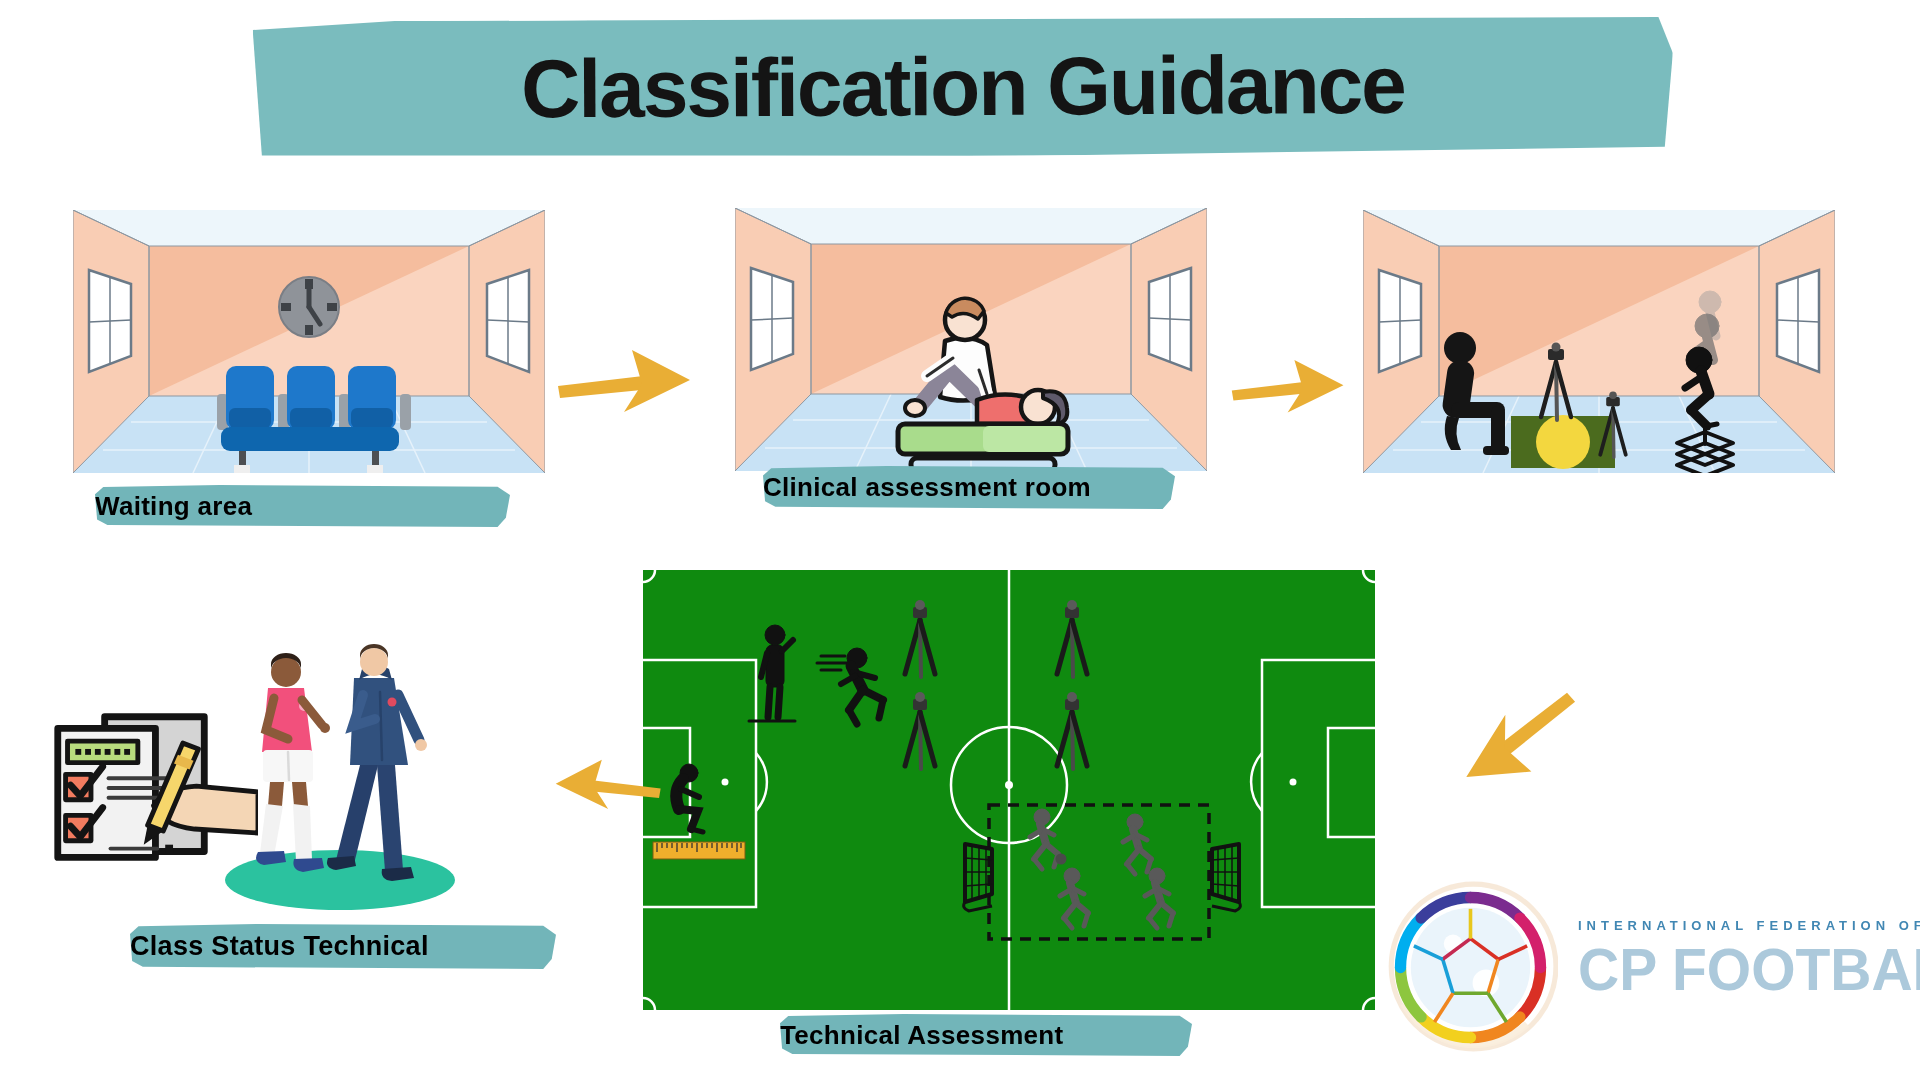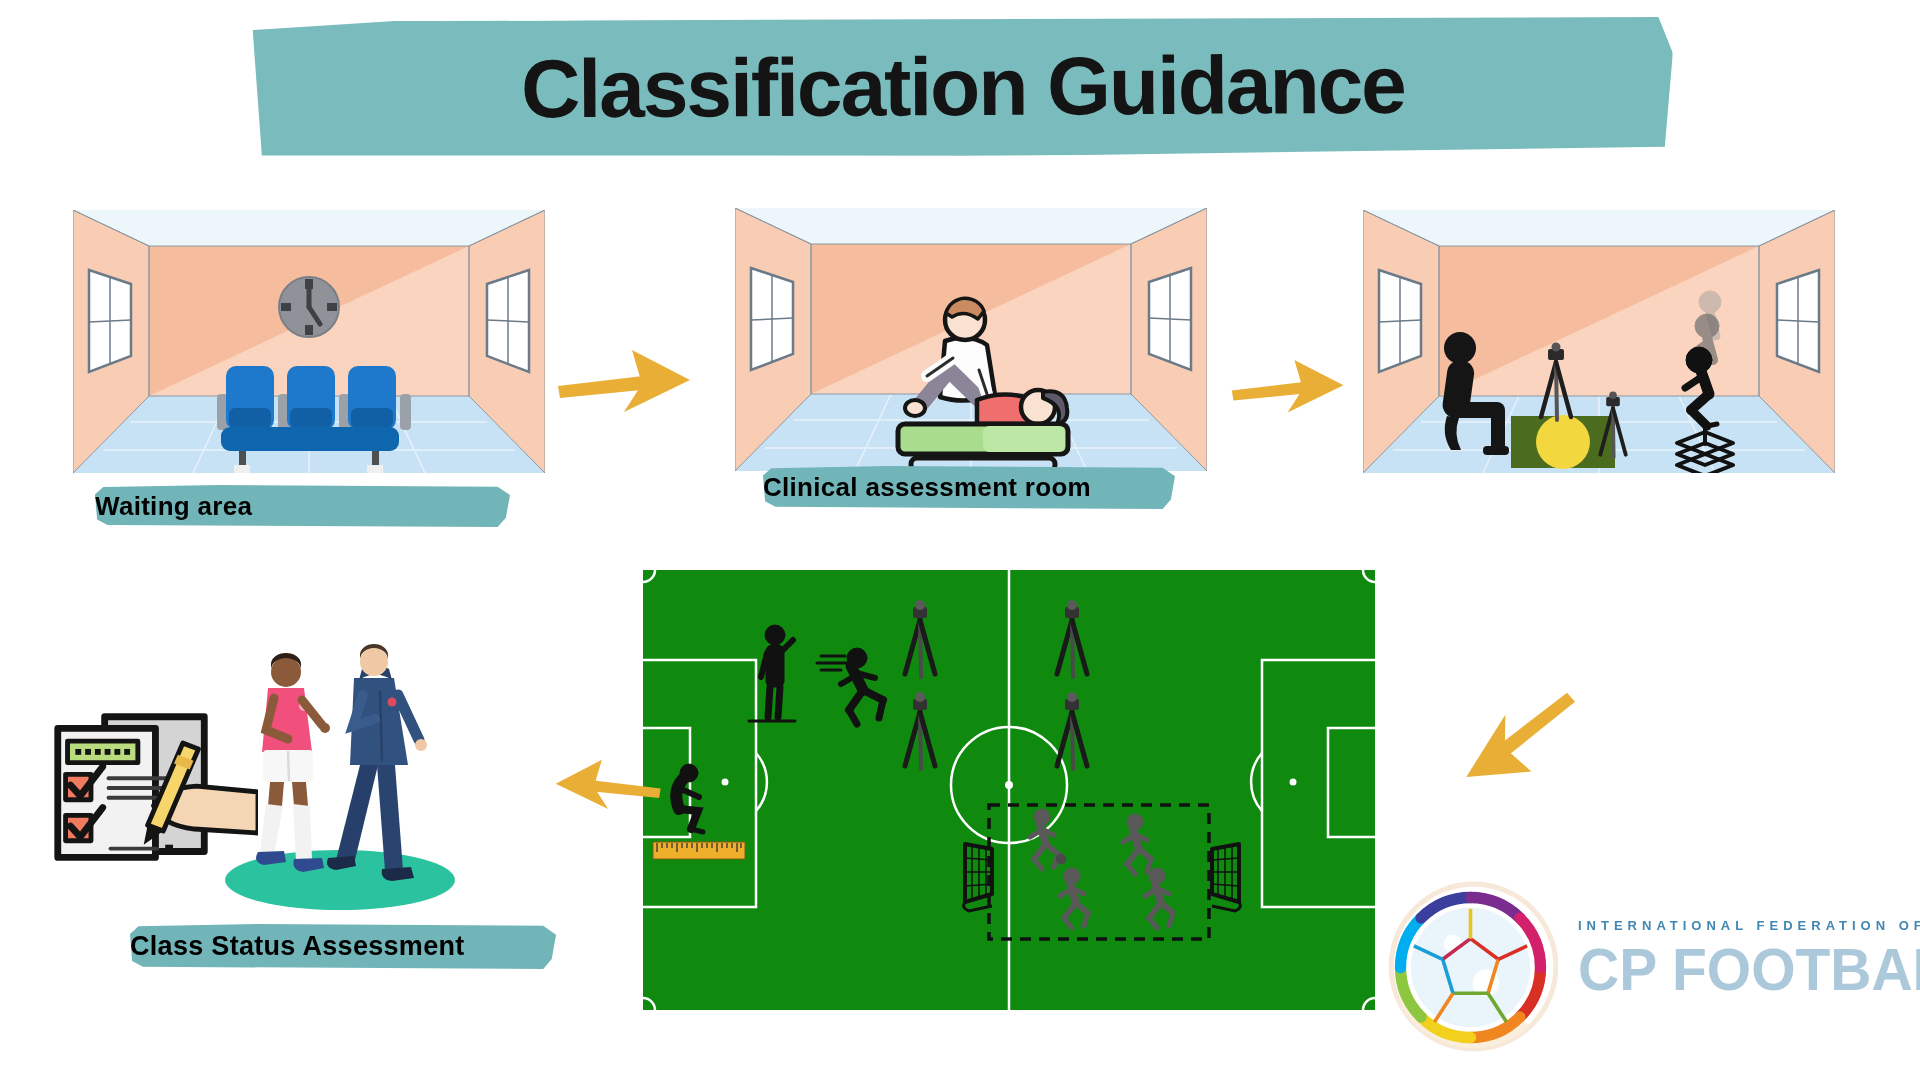--- a/index.html
+++ b/index.html
@@ -399,20 +399,23 @@
       <circle cx="0" cy="0" r="8"></circle>
         <line x1="-2" y1="7" x2="4" y2="27" stroke-width="8"></line>
       <line x1="0" y1="12" x2="12" y2="18" stroke-width="5"></line>
         <line x1="-2" y1="14" x2="-12" y2="20" stroke-width="5"></line>
       <line x1="4" y1="27" x2="16" y2="37" stroke-width="6"></line>
         <line x1="16" y1="37" x2="12" y2="50" stroke-width="5"></line>
       <line x1="4" y1="27" x2="-8" y2="42" stroke-width="6"></line>
         <line x1="-8" y1="42" x2="0" y2="52" stroke-width="5"></line>
     </g>
   </svg>
+  <div class="abs band" style="left:780px;top:1014px;width:412px;height:42px">
+    <span>Technical Assessment</span>
+  </div>
 
   <svg class="abs" style="left:512px;top:748px" width="155" height="80" viewBox="0 0 195 95">
     <g transform="scale(-1,1) translate(-195,0)">
       <polygon points="8,48 110,36 112,50 10,60" fill="#E9AE35"></polygon>
       <polygon points="82,12 140,42 74,74 92,46" fill="#E9AE35"></polygon>
     </g>
   </svg>
 
   <svg class="abs" style="left:48px;top:712px" width="210" height="155" viewBox="0 0 215 155" stroke-linejoin="round" stroke-linecap="round">
     <rect x="58" y="3" width="102" height="138" fill="#D4D4D4" stroke="#141414" stroke-width="7"></rect>
@@ -478,21 +481,21 @@
       <line x1="66" y1="112" x2="67" y2="140" stroke="#DADADA" stroke-width="2.5"></line>
       <path d="M52,58 L44,90 L66,99" fill="none" stroke="#8B5A3A" stroke-width="9"></path>
       <path d="M80,60 L100,85" fill="none" stroke="#8B5A3A" stroke-width="9"></path>
       <circle cx="103" cy="88" r="5" fill="#8B5A3A"></circle>
       <circle cx="64" cy="32" r="15" fill="#8B5A3A"></circle>
       <path d="M49,30 a15,12 0 0 1 30,0 l0,-6 a15,11 0 0 0 -30,0 z" fill="#2E2018"></path>
     </g>
   </svg>
 
   <div class="abs band" style="left:130px;top:924px;width:426px;height:45px;font-size:27px">
-    <span>Class Status Assessment</span>
+    <span>Class Status Technical</span>
   </div>
 
   <svg class="abs" style="left:1383px;top:880px" width="175" height="175" viewBox="0 0 170 170">
     <circle cx="88" cy="84" r="80" fill="none" stroke="#F5E3D0" stroke-width="5" opacity=".8"></circle>
     <path d="M20,120 A78,78 0 0 0 140,140" fill="none" stroke="#F9EDDC" stroke-width="7" opacity=".9"></path>
     <g fill="none" stroke-width="11" stroke-linecap="round">
       <path d="M153,85 A68,68 0 0 1 133,133" stroke="#D93025"></path>
       <path d="M133,133 A68,68 0 0 1 85,153" stroke="#F0861F"></path>
       <path d="M85,153 A68,68 0 0 1 37,133" stroke="#F2D01E"></path>
       <path d="M37,133 A68,68 0 0 1 17,85" stroke="#8DC63F"></path>

